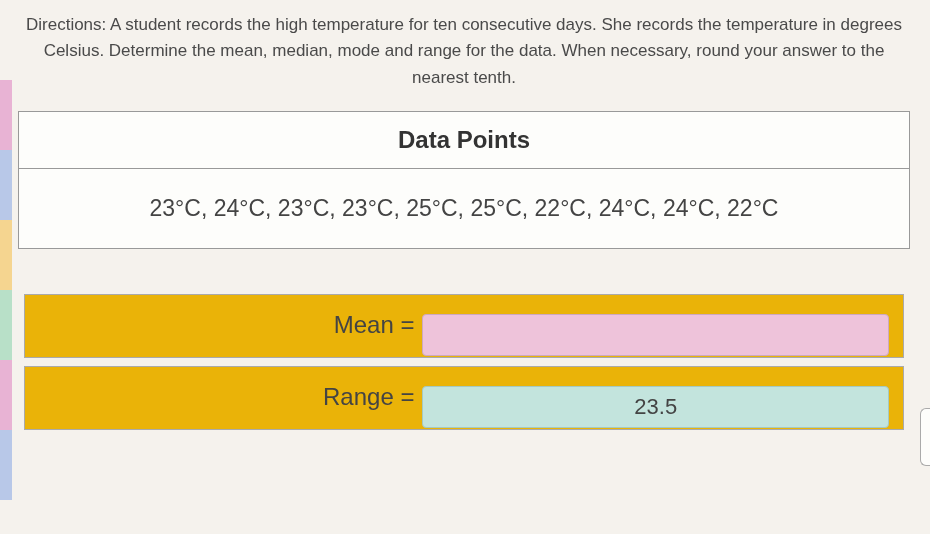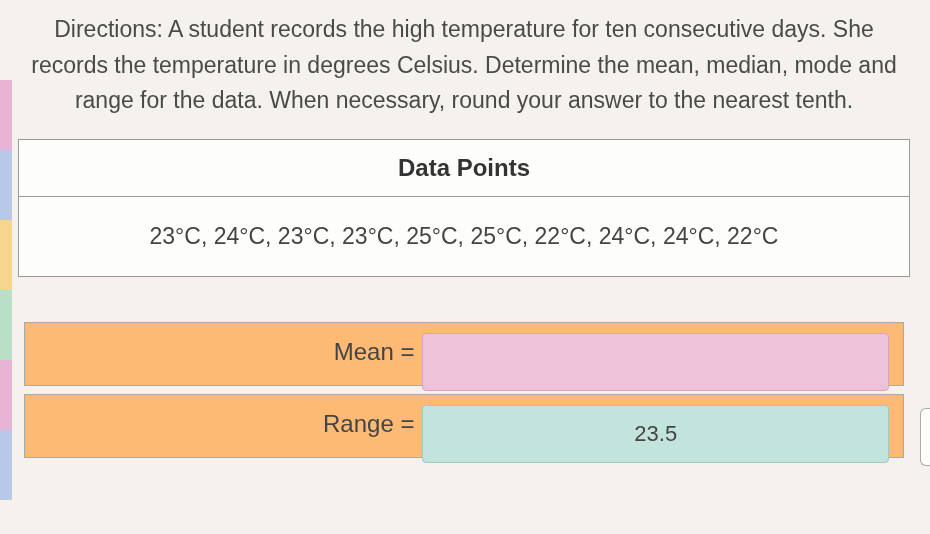--- a/index.html
+++ b/index.html
@@ -11,21 +11,21 @@
       width: 930px;
       height: 534px;
       background: #f5f2ed;
       font-family: -apple-system, BlinkMacSystemFont, "Segoe UI", Arial, sans-serif;
       color: #3a3a3a;
       padding: 12px 20px 12px 18px;
       position: relative;
       overflow: hidden;
     }
     .directions {
-      font-size: 23px;
+      font-size: 17px;
       line-height: 1.55;
       text-align: center;
       color: #4a4a4a;
       margin-bottom: 20px;
       padding: 0 6px;
     }
     .left-edge {
       position: absolute;
       left: 0;
       top: 80px;
@@ -69,36 +69,36 @@
       padding: 0 6px;
     }
     .col {
       flex: 1;
       display: flex;
       flex-direction: column;
       gap: 8px;
     }
     .answer-row {
       border: 1px solid #aaa;
-      background: #fdba74;
+      background: #eab308;
       display: flex;
       align-items: center;
       padding: 10px 14px 13px 0;
       height: 64px;
     }
     .answer-label {
       flex: 0 0 46%;
       text-align: right;
       font-size: 24px;
       color: #444;
       padding-right: 8px;
     }
     .answer-value {
       flex: 1;
-      height: 58px;
+      height: 42px;
       border-radius: 4px;
       display: flex;
       align-items: center;
       justify-content: center;
       font-size: 22px;
       color: #444;
       margin-top: 20px;
     }
     .pink-box {
       background: #eec3da;

